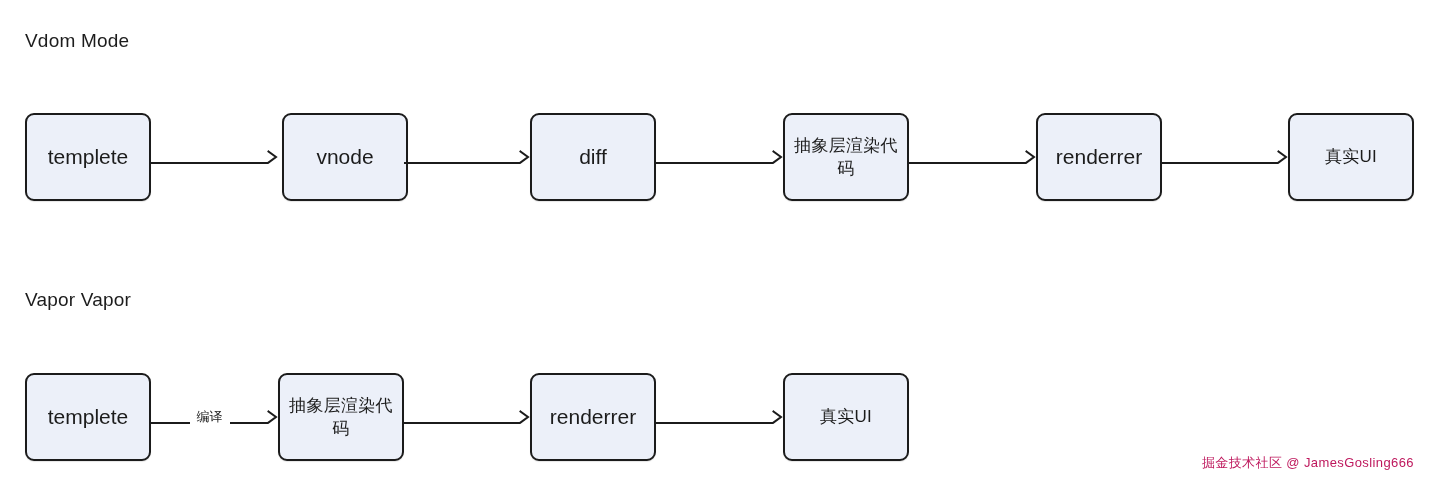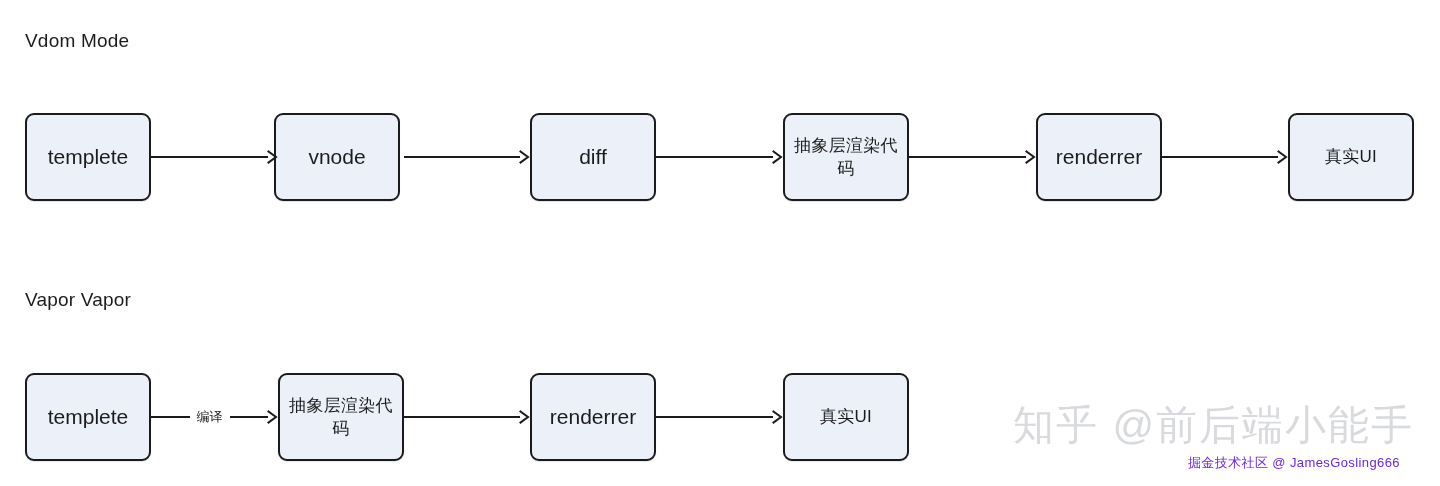--- a/index.html
+++ b/index.html
@@ -72,21 +72,21 @@
     font-size: 17px;
     letter-spacing: 0.3px;
   }
 
   
   .connector {
     position: absolute;
     top: 37px;
     height: 14px;
     display: flex;
-    align-items: center;
+    align-items: flex-end;
   }
   .conn-line {
     height: 2px;
     background: #1b1b1b;
     flex: 1 1 auto;
   }
   .conn-label {
     font-size: 13px;
     color: #1c1c1c;
     padding: 0 7px;
@@ -110,42 +110,42 @@
     top: 398px;
     font-size: 41px;
     font-weight: 400;
     letter-spacing: 2px;
     color: #d8dade;
     white-space: nowrap;
     user-select: none;
   }
   .watermark-sub {
     position: absolute;
-    right: 40px;
+    right: 26px;
     top: 454px;
     font-size: 13px;
     letter-spacing: 0.4px;
-    color: #6d28d9;
+    color: #be185d;
     white-space: nowrap;
     user-select: none;
   }
 </style>
 </head>
 <body>
 
 <div class="canvas">
 
   <div class="section-title" id="title-vdom">Vdom Mode</div>
 
   <div class="flow-row" id="row-vdom">
 
     <div class="node" style="left:25px">
       <span class="node-label">templete</span>
     </div>
-    <div class="node" style="left:274px">
+    <div class="node" style="left:282px">
       <span class="node-label">vnode</span>
     </div>
     <div class="node" style="left:530px">
       <span class="node-label">diff</span>
     </div>
     <div class="node" style="left:783px">
       <span class="node-label cjk">抽象层渲染代码</span>
     </div>
     <div class="node" style="left:1036px">
       <span class="node-label">renderrer</span>
@@ -236,16 +236,15 @@
       <div class="conn-line"></div>
       <div class="arrow-head">
         <svg width="11" height="14" viewBox="0 0 11 14">
             <path d="M1.5 1.5 L9 7 L1.5 12.5" fill="none" stroke="#1b1b1b" stroke-width="2" stroke-linecap="square" stroke-linejoin="miter"></path>
           </svg>
       </div>
     </div>
 
   </div>
 
-  <div class="watermark-main">知乎 @前后端小能手</div>
   <div class="watermark-sub">掘金技术社区 @ JamesGosling666</div>
 
 </div>
 
 </body></html>

